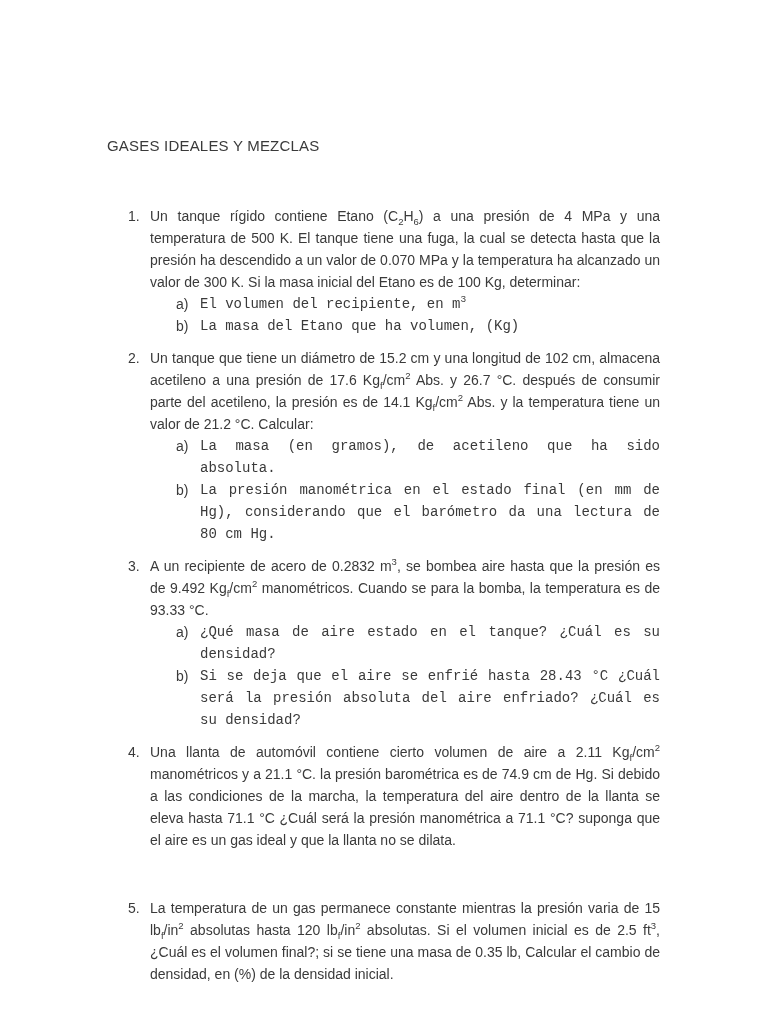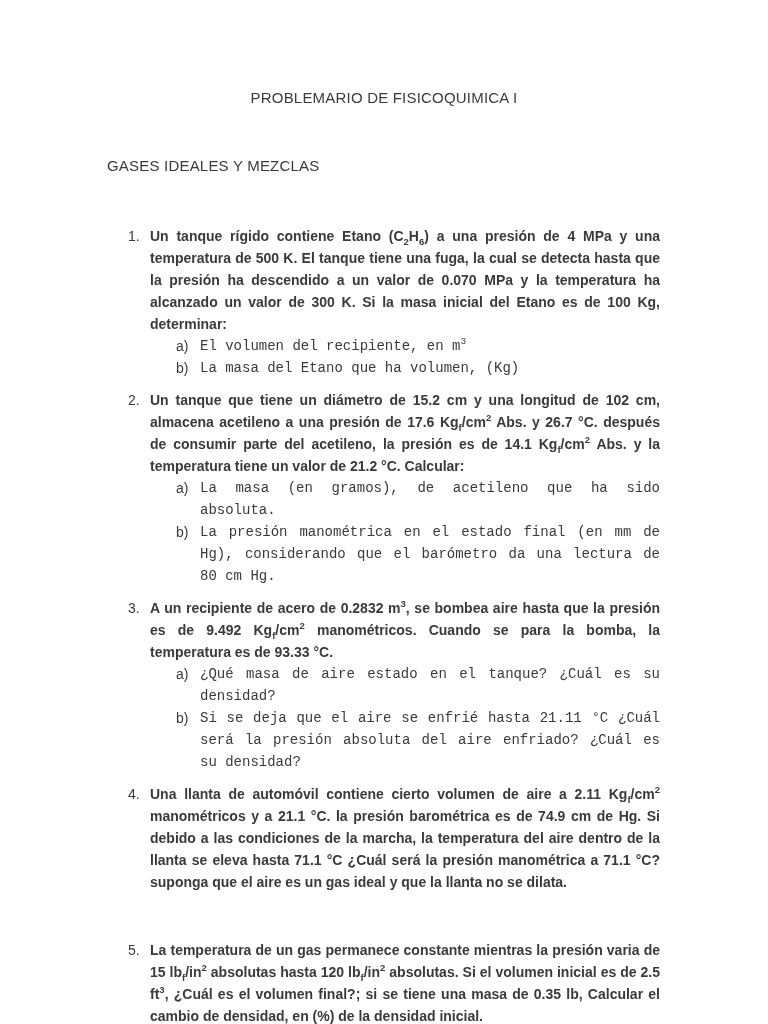--- a/index.html
+++ b/index.html
@@ -51,21 +51,20 @@
   .pnum {
     flex: none;
     width: 22px;
   }
   .pright {
     flex: 1;
     min-width: 0;
   }
   .pbody {
     text-align: justify;
-    font-weight: bold;
   }
   .subitems {
     margin-left: 26px;
   }
   .subitem {
     display: flex;
   }
   .slabel {
     flex: none;
     width: 24px;
@@ -77,21 +76,20 @@
   }
   sub, sup {
     font-size: 0.68em;
     line-height: 0;
   }
 </style>
 </head>
 <body>
 
 <div class="page">
-  <h1 class="doc-title">PROBLEMARIO DE FISICOQUIMICA I</h1>
 
   <h2 class="section-heading">GASES IDEALES Y MEZCLAS</h2>
 
   <div class="problem-list">
       <div class="problem">
         <span class="pnum">1.</span>
         <div class="pright">
           <div class="pbody">Un tanque rígido contiene Etano (C<sub>2</sub>H<sub>6</sub>) a una presión de 4 MPa y una temperatura de 500 K. El tanque tiene una fuga, la cual se detecta hasta que la presión ha descendido a un valor de 0.070 MPa y la temperatura ha alcanzado un valor de 300 K. Si la masa inicial del Etano es de 100 Kg, determinar:</div>
           <div class="subitems">
             <div class="subitem">
@@ -125,21 +123,21 @@
         <span class="pnum">3.</span>
         <div class="pright">
           <div class="pbody">A un recipiente de acero de 0.2832 m<sup>3</sup>, se bombea aire hasta que la presión es de 9.492 Kg<sub>f</sub>/cm<sup>2</sup> manométricos. Cuando se para la bomba, la temperatura es de 93.33 °C.</div>
           <div class="subitems">
             <div class="subitem">
               <span class="slabel">a)</span>
               <div class="sbody">¿Qué masa  de aire estado en el tanque? ¿Cuál es su densidad?</div>
             </div>
             <div class="subitem">
               <span class="slabel">b)</span>
-              <div class="sbody">Si se deja que el aire se enfrié hasta 21.11 °C ¿Cuál será la presión absoluta del aire enfriado? ¿Cuál es su densidad?</div>
+              <div class="sbody">Si se deja que el aire se enfrié hasta 28.43 °C ¿Cuál será la presión absoluta del aire enfriado? ¿Cuál es su densidad?</div>
             </div>
           </div>
         </div>
       </div>
       <div class="problem">
         <span class="pnum">4.</span>
         <div class="pright">
           <div class="pbody">Una llanta de automóvil contiene cierto volumen de aire a 2.11 Kg<sub>f</sub>/cm<sup>2</sup> manométricos y a 21.1 °C. la presión barométrica es de 74.9 cm de Hg. Si debido a las condiciones de la marcha, la temperatura del aire dentro de la llanta se eleva hasta 71.1 °C ¿Cuál será la presión manométrica a 71.1 °C? suponga que el aire es un gas ideal y que la llanta no se dilata.</div>
         </div>
       </div>

